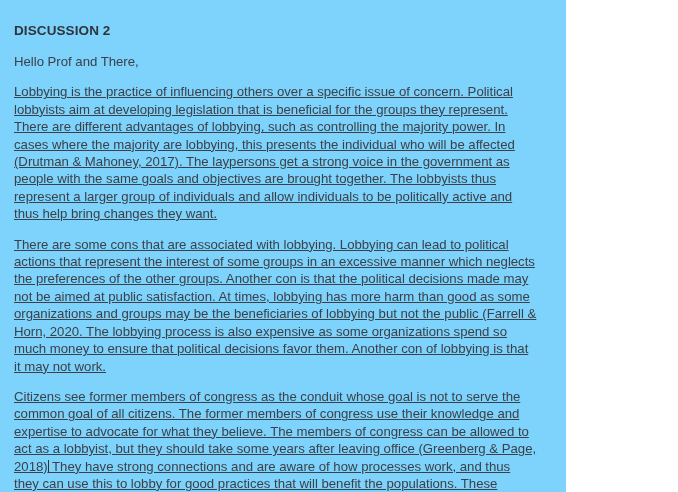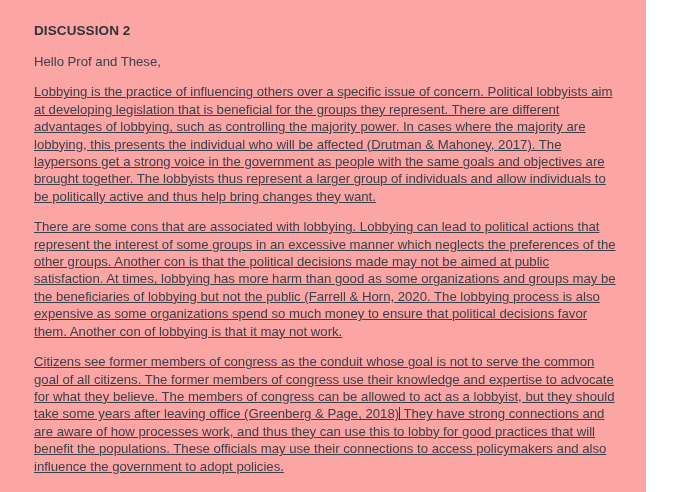--- a/index.html
+++ b/index.html
@@ -12,24 +12,24 @@
     width: 678px;
     height: 492px;
     overflow: hidden;
     font-family: "Liberation Sans", sans-serif;
     color: #3c4149;
     -webkit-font-smoothing: antialiased;
   }
 
   #document-page {
     box-sizing: border-box;
-    width: 646px;
+    width: 566px;
     height: 492px;
-    background: #fca5a5;
-    padding: 22px 28px 0 34px;
+    background: #7dd3fc;
+    padding: 22px 28px 0 14px;
   }
 
   .doc-heading {
     font-size: 13.5px;
     font-weight: bold;
     color: #2f343b;
     letter-spacing: 0.1px;
     margin: 0 0 14px 0;
     line-height: 17px;
   }
@@ -67,21 +67,21 @@
     margin: 0 0 0 0;
   }
 </style>
 </head>
 <body>
 
 <div id="document-page">
 
   <h1 class="doc-heading">DISCUSSION 2</h1>
 
-  <p class="doc-line">Hello Prof and These,</p>
+  <p class="doc-line">Hello Prof and There,</p>
 
 
   <p class="doc-para">Lobbying is the practice of influencing others over a specific issue of concern. Political lobbyists aim at developing legislation that is beneficial for the groups they represent. There are different advantages of lobbying, such as controlling the majority power. In cases where the majority are lobbying, this presents the individual who will be affected (Drutman &amp; Mahoney, 2017).  The laypersons get a strong voice in the government as people with the same goals and objectives are brought together. The lobbyists thus represent a larger group of individuals and allow individuals to be politically active and thus help bring changes they want.</p>
 
   <p class="doc-para">There are some cons that are associated with lobbying. Lobbying can lead to political actions that represent the interest of some groups in an excessive manner which neglects the preferences of the other groups. Another con is that the political decisions made may not be aimed at public satisfaction. At times, lobbying has more harm than good as some organizations and groups may be the beneficiaries of lobbying but not the public (Farrell &amp; Horn, 2020. The lobbying process is also expensive as some organizations spend so much money to ensure that political decisions favor them. Another con of lobbying is that it may not work.</p>
 
   <p class="doc-para"><span>Citizens see former members of congress as the conduit whose goal is not to serve the common goal of all citizens. The former members of congress use their knowledge and expertise to advocate for what they believe. The members of congress can be allowed to act as a lobbyist, but they should take some years after leaving office (Greenberg &amp; Page, 2018)</span><span class="caret"></span><span> They have strong connections and are aware of how processes work, and thus they can use this to lobby for good practices that will benefit the populations. These officials may use their connections to access policymakers and also influence the government to adopt policies.</span></p>
 
 </div>
 

